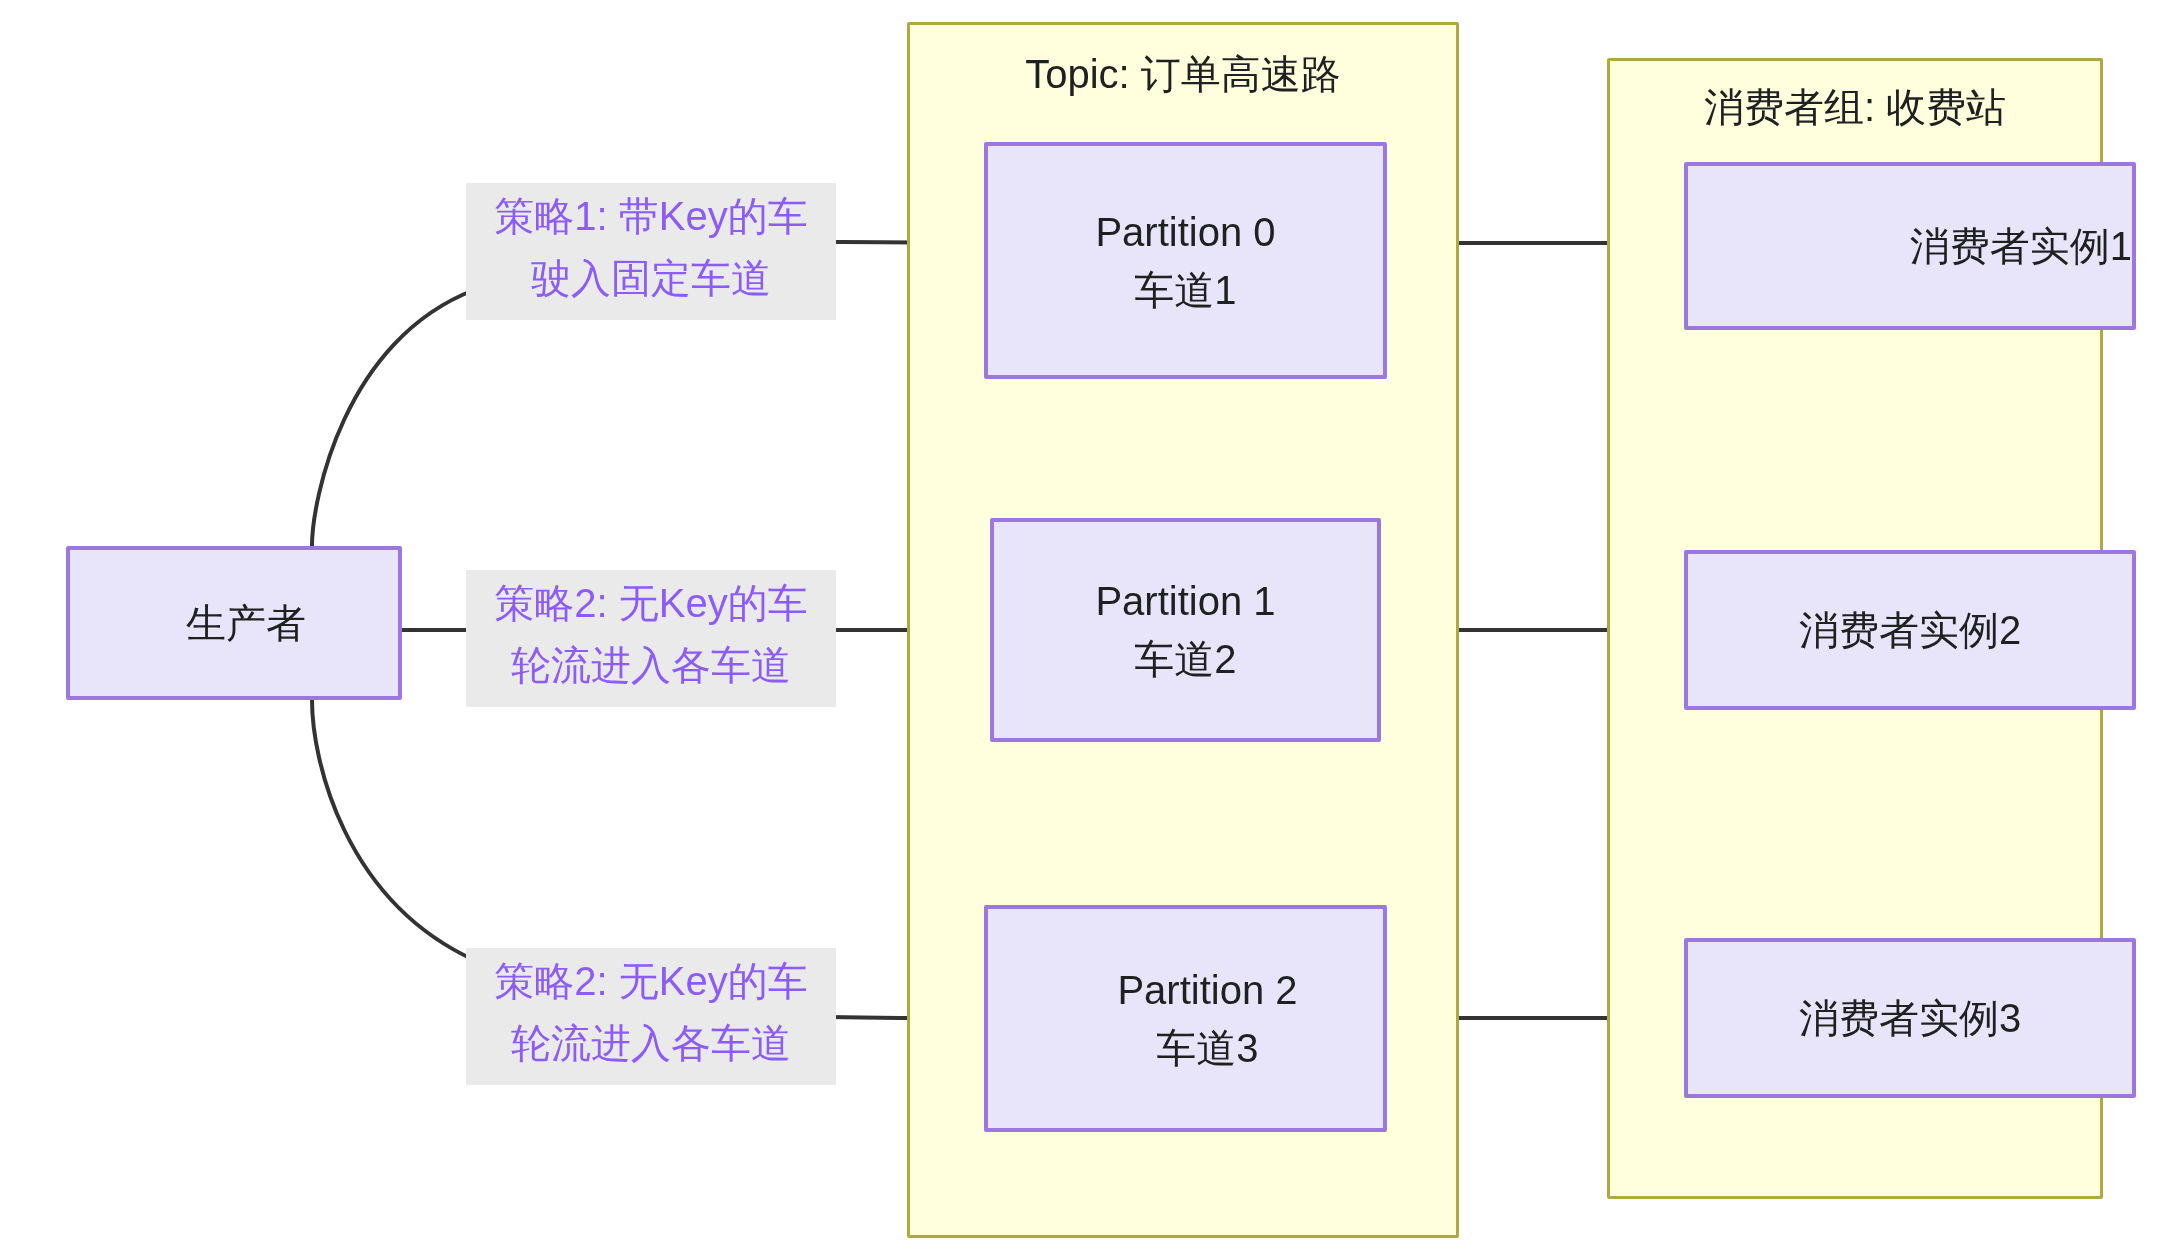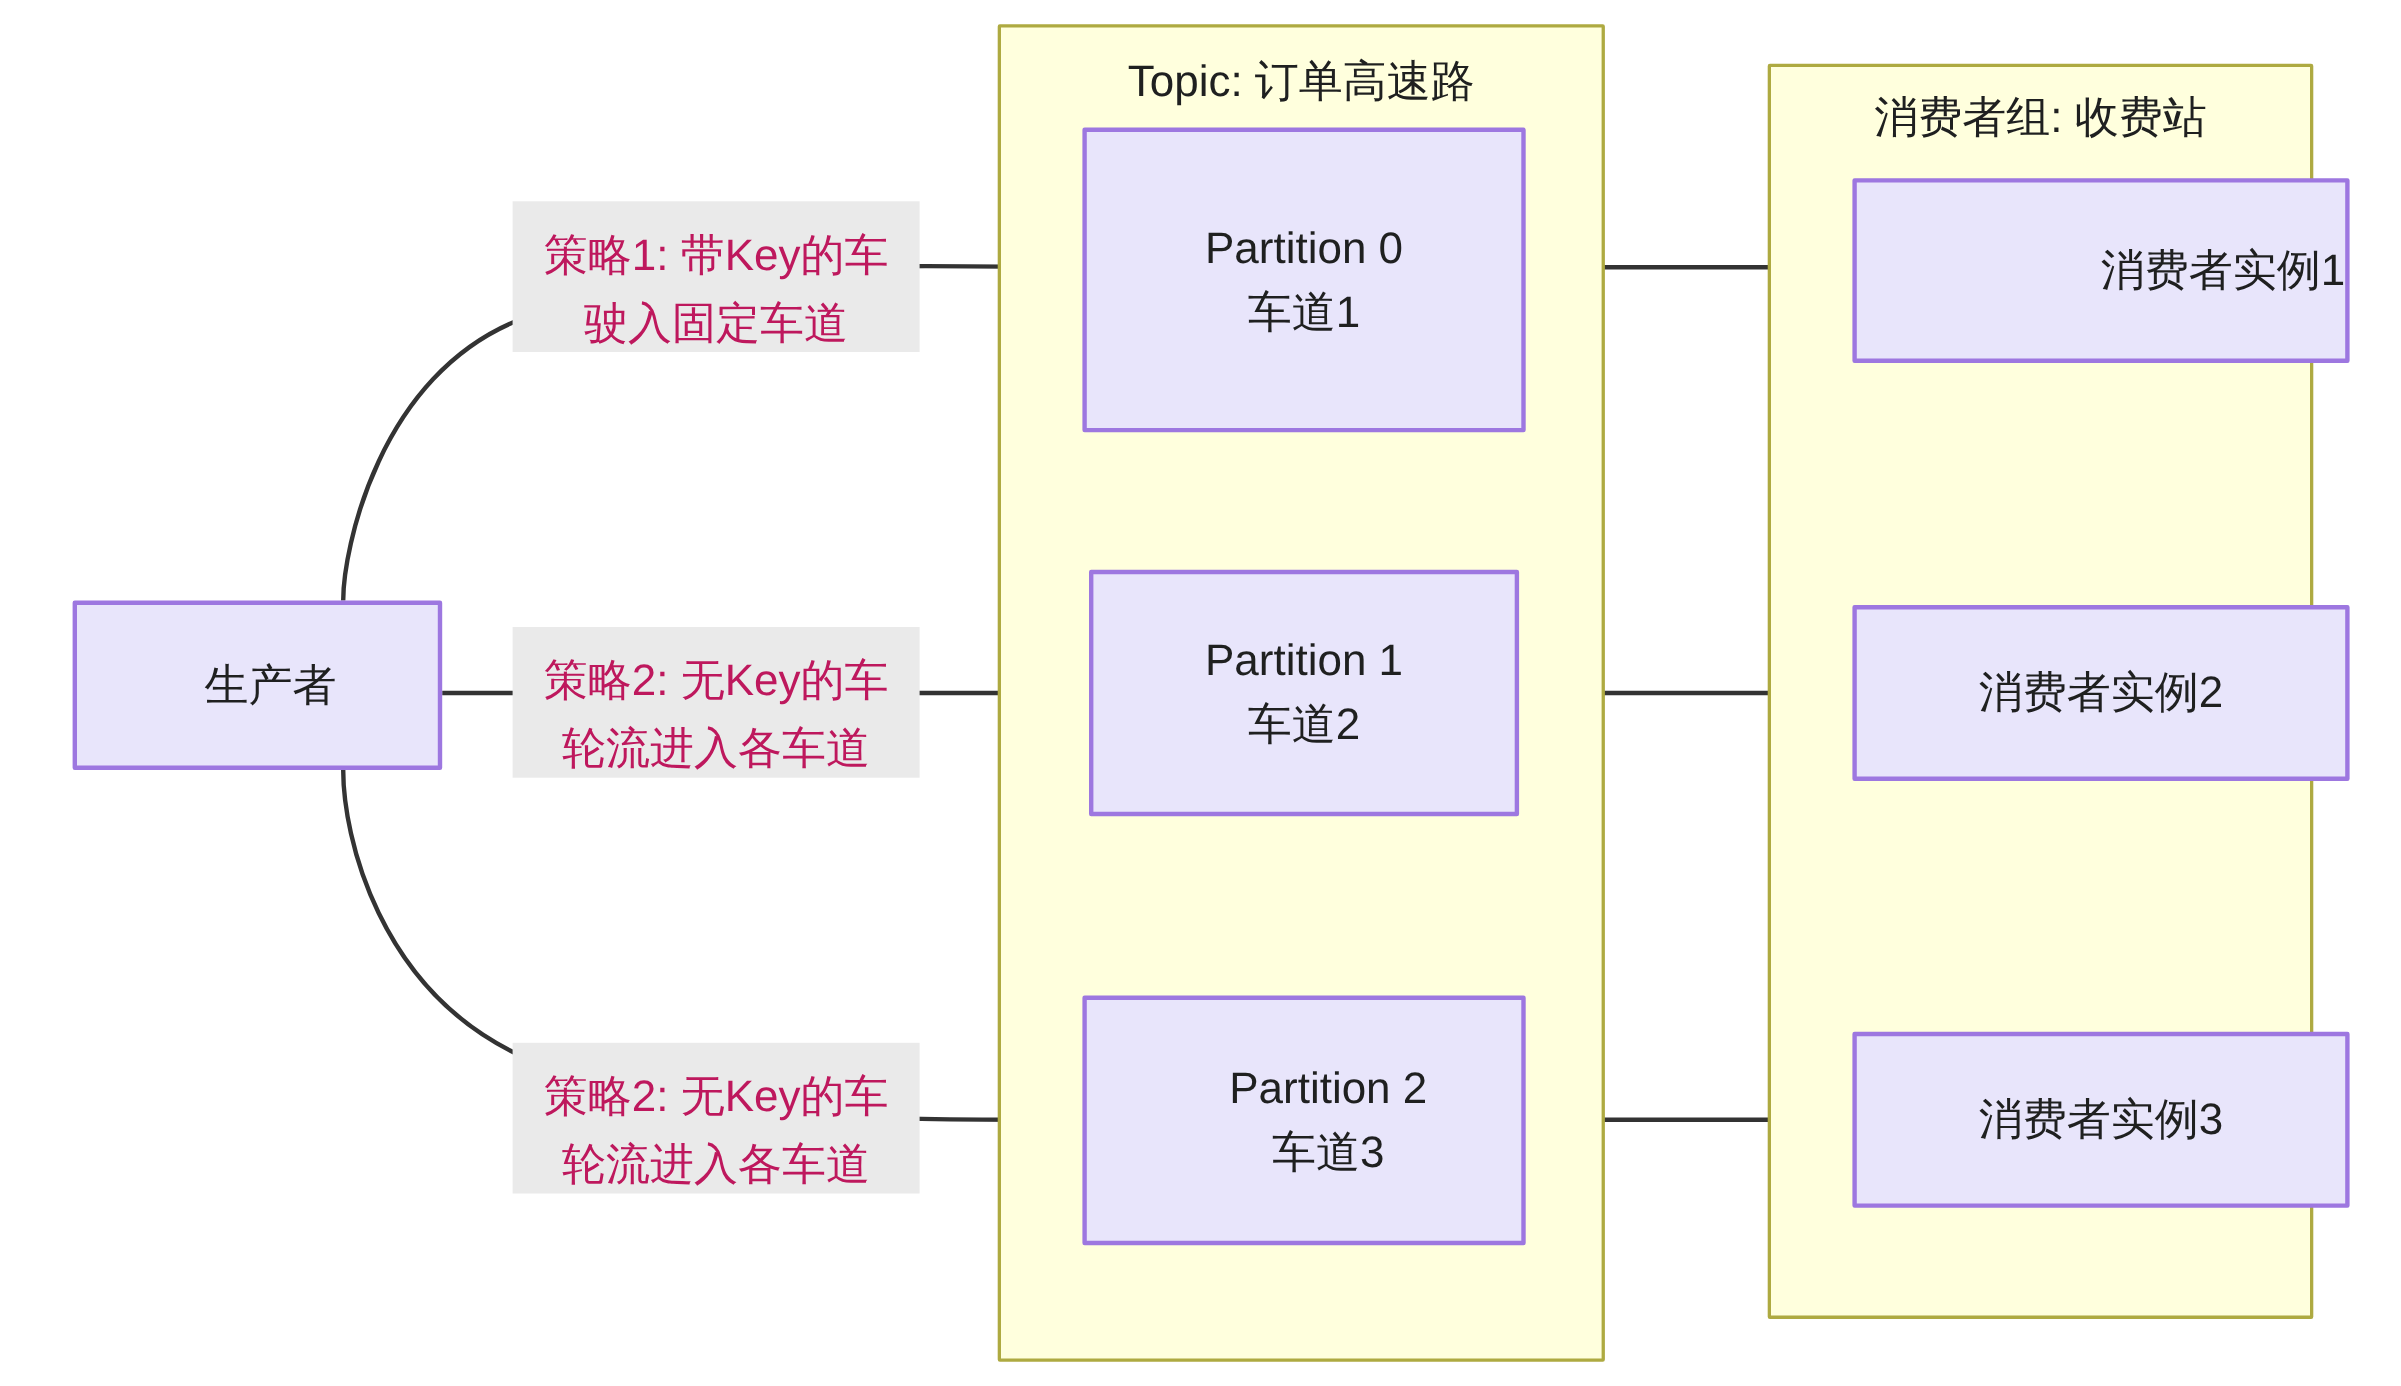--- a/index.html
+++ b/index.html
@@ -63,26 +63,26 @@
   }
   .node .lines {
     display: block;
     white-space: pre-line;
   }
 
   
   .edge-label {
     position: absolute;
     background: #eaeaea;
-    color: #be185d;
+    color: #8b5cf6;
     font-size: 40px;
     line-height: 62px;
     text-align: center;
     white-space: pre-line;
-    padding: 18px 6px;
+    padding: 2px 6px;
     box-sizing: border-box;
   }
 </style>
 </head>
 <body>
 
 <div id="stage">
 
   <svg id="edges" viewBox="0 0 2183 1260" xmlns="http://www.w3.org/2000/svg">
     <defs>
@@ -109,21 +109,21 @@
   </div>
 
   <div class="cluster" style="left:1563px; top:58px; width:496px; height:1141px;">
     <div class="cluster-title" style="top:22px;">消费者组: 收费站</div>
   </div>
 
   <div class="node" style="left:22px; top:546px; width:336px; height:154px;padding-left:24px;">
     <span class="lines">生产者</span>
   </div>
 
-  <div class="node" style="left:940px; top:116px; width:403px; height:277px;">
+  <div class="node" style="left:940px; top:142px; width:403px; height:237px;">
     <span class="lines">Partition 0
 车道1</span>
   </div>
 
   <div class="node" style="left:946px; top:518px; width:391px; height:224px;justify-content:center;">
     <span class="lines">Partition 1
 车道2</span>
   </div>
 
   <div class="node" style="left:940px; top:905px; width:403px; height:227px;padding-left:44px;">

